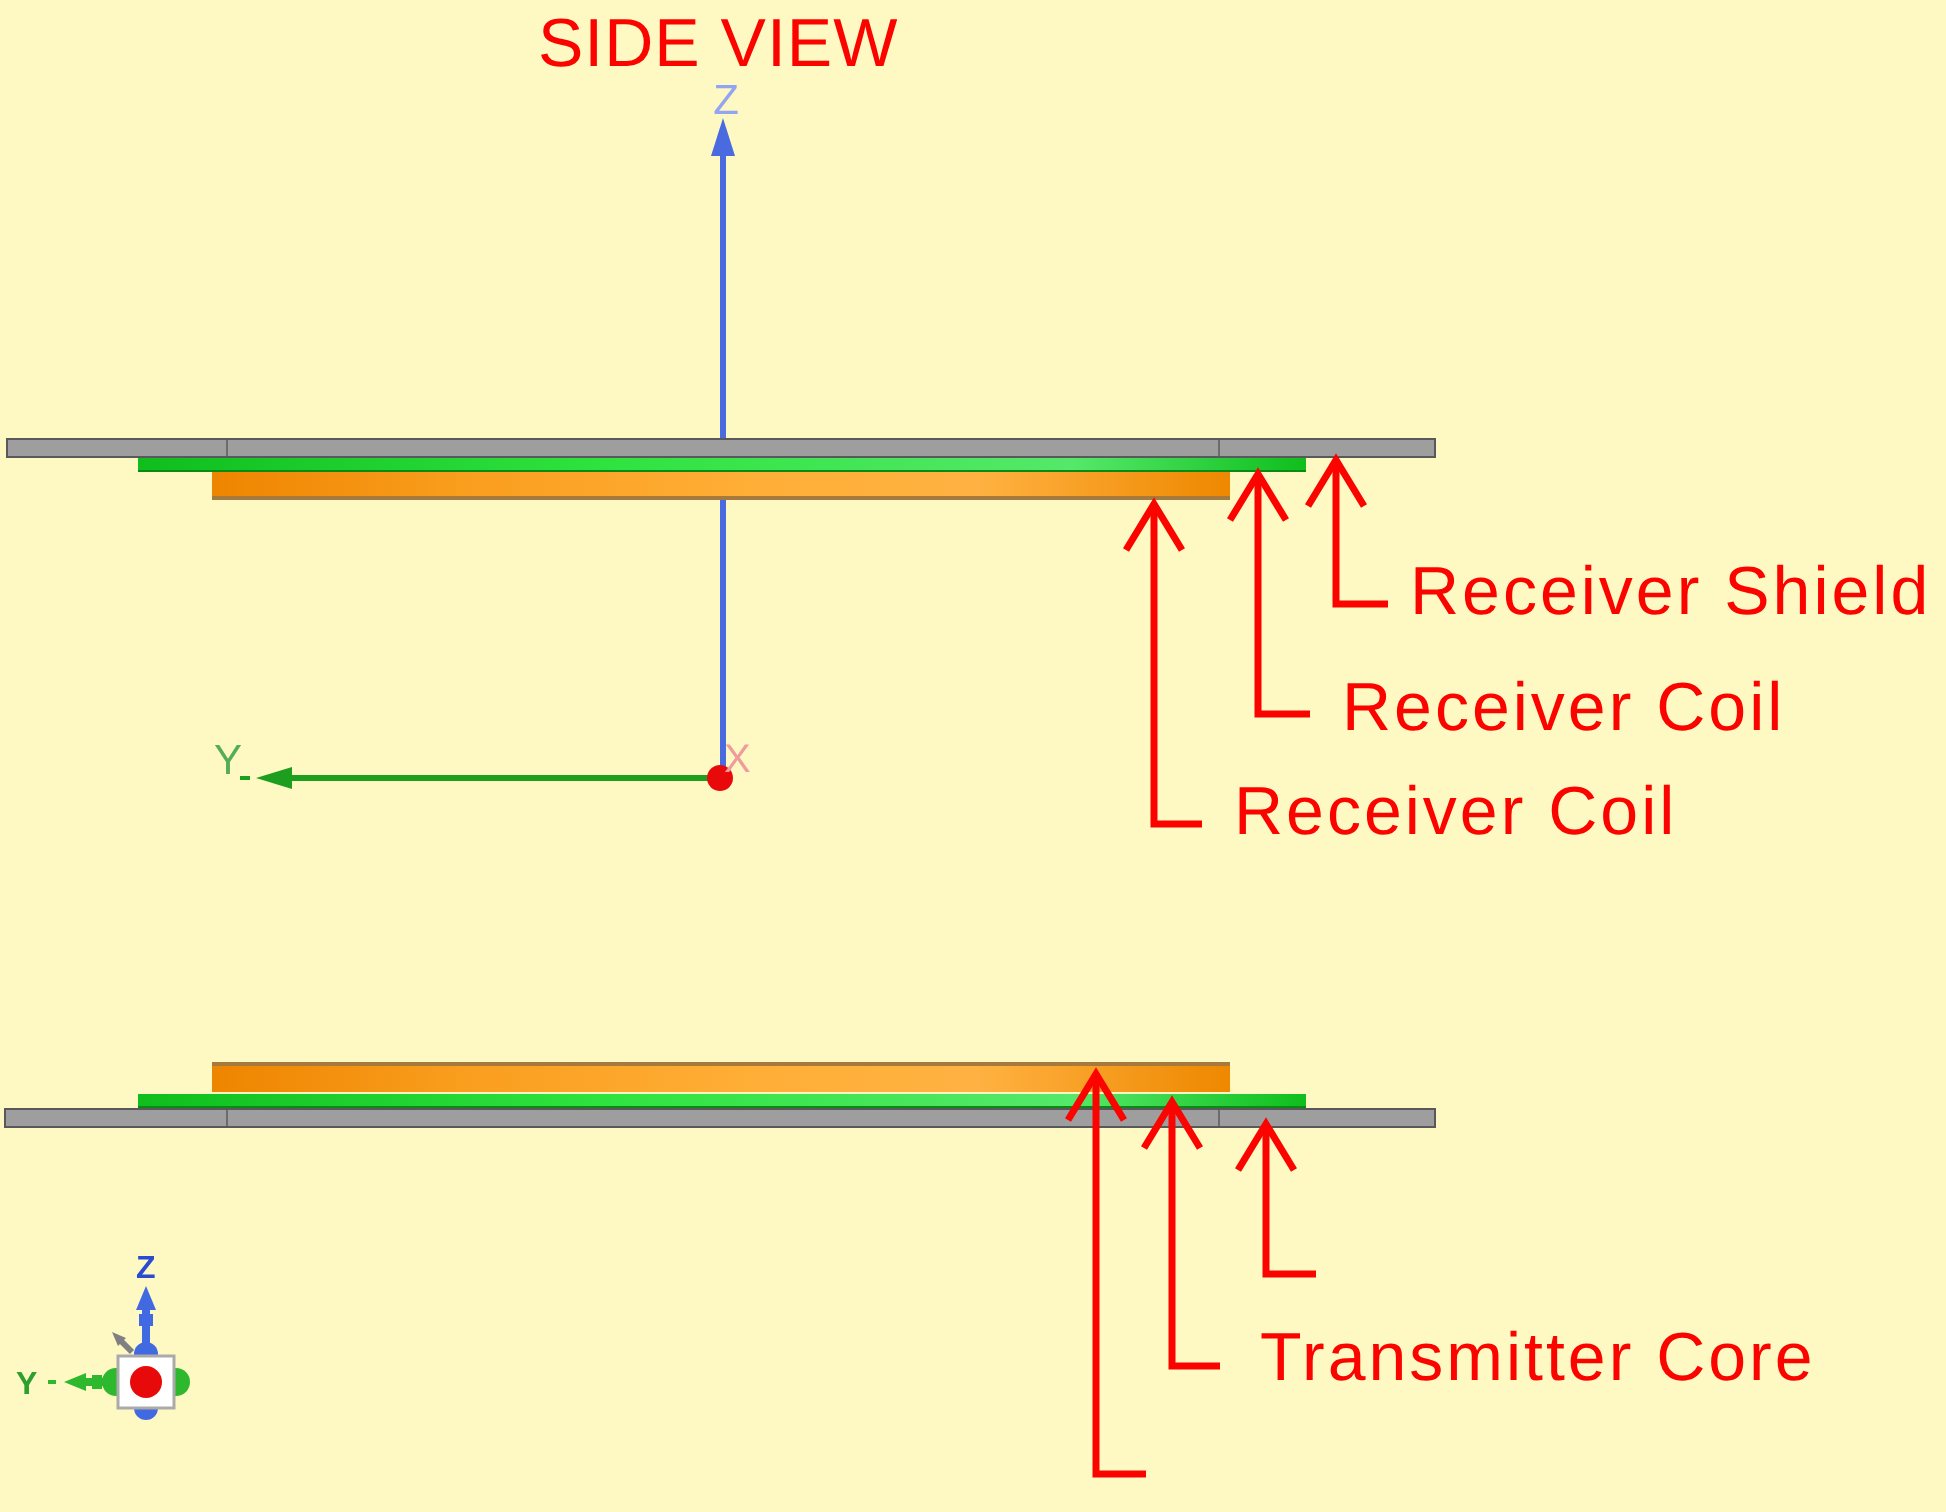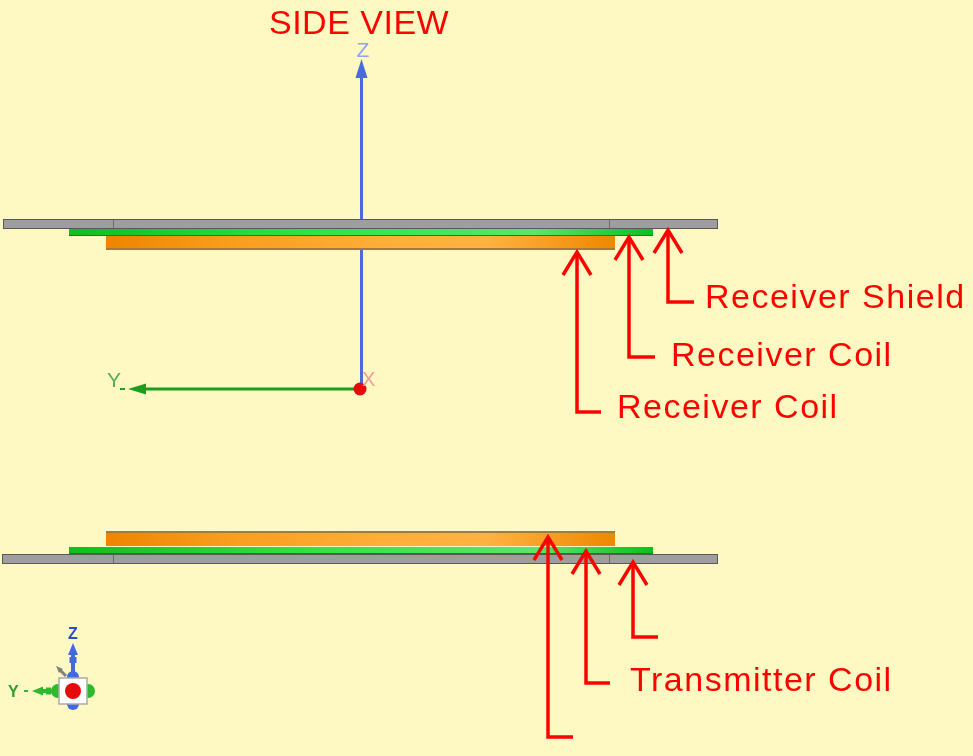--- a/index.html
+++ b/index.html
@@ -111,21 +111,21 @@
     <polyline class="stroke-red" points="586,551 586,683 610,683"></polyline>
     <path class="stroke-red" d="M572,574 L586,551 L600,574"></path>
 
     <polyline class="stroke-red" points="633,562 633,637 658,637"></polyline>
     <path class="stroke-red" d="M619,585 L633,562 L647,585"></path>
   </svg>
 
   <div class="part-label lbl" style="left:705px;top:279px;">Receiver Shield</div>
   <div class="part-label lbl" style="left:671px;top:337px;">Receiver Coil</div>
   <div class="part-label lbl" style="left:617px;top:389px;">Receiver Coil</div>
-  <div class="part-label lbl" style="left:630px;top:662px;">Transmitter Coil</div>
+  <div class="part-label lbl" style="left:630px;top:662px;">Transmitter Core</div>
 
   <svg class="overlay" width="160" height="140" style="left:0;top:615px;z-index:3;">
 
     <circle cx="58" cy="76" r="7" fill="var(--triad-green)"></circle>
     <circle cx="88" cy="76" r="7" fill="var(--triad-green)"></circle>
     <circle cx="73" cy="62" r="6" fill="var(--triad-blue)"></circle>
     <circle cx="73" cy="89" r="6" fill="var(--triad-blue)"></circle>
 
     <line x1="66" y1="61" x2="59" y2="54" stroke="#808080" stroke-width="3"></line>
     <polygon points="56,51 63,54 59,58" fill="#808080"></polygon>

